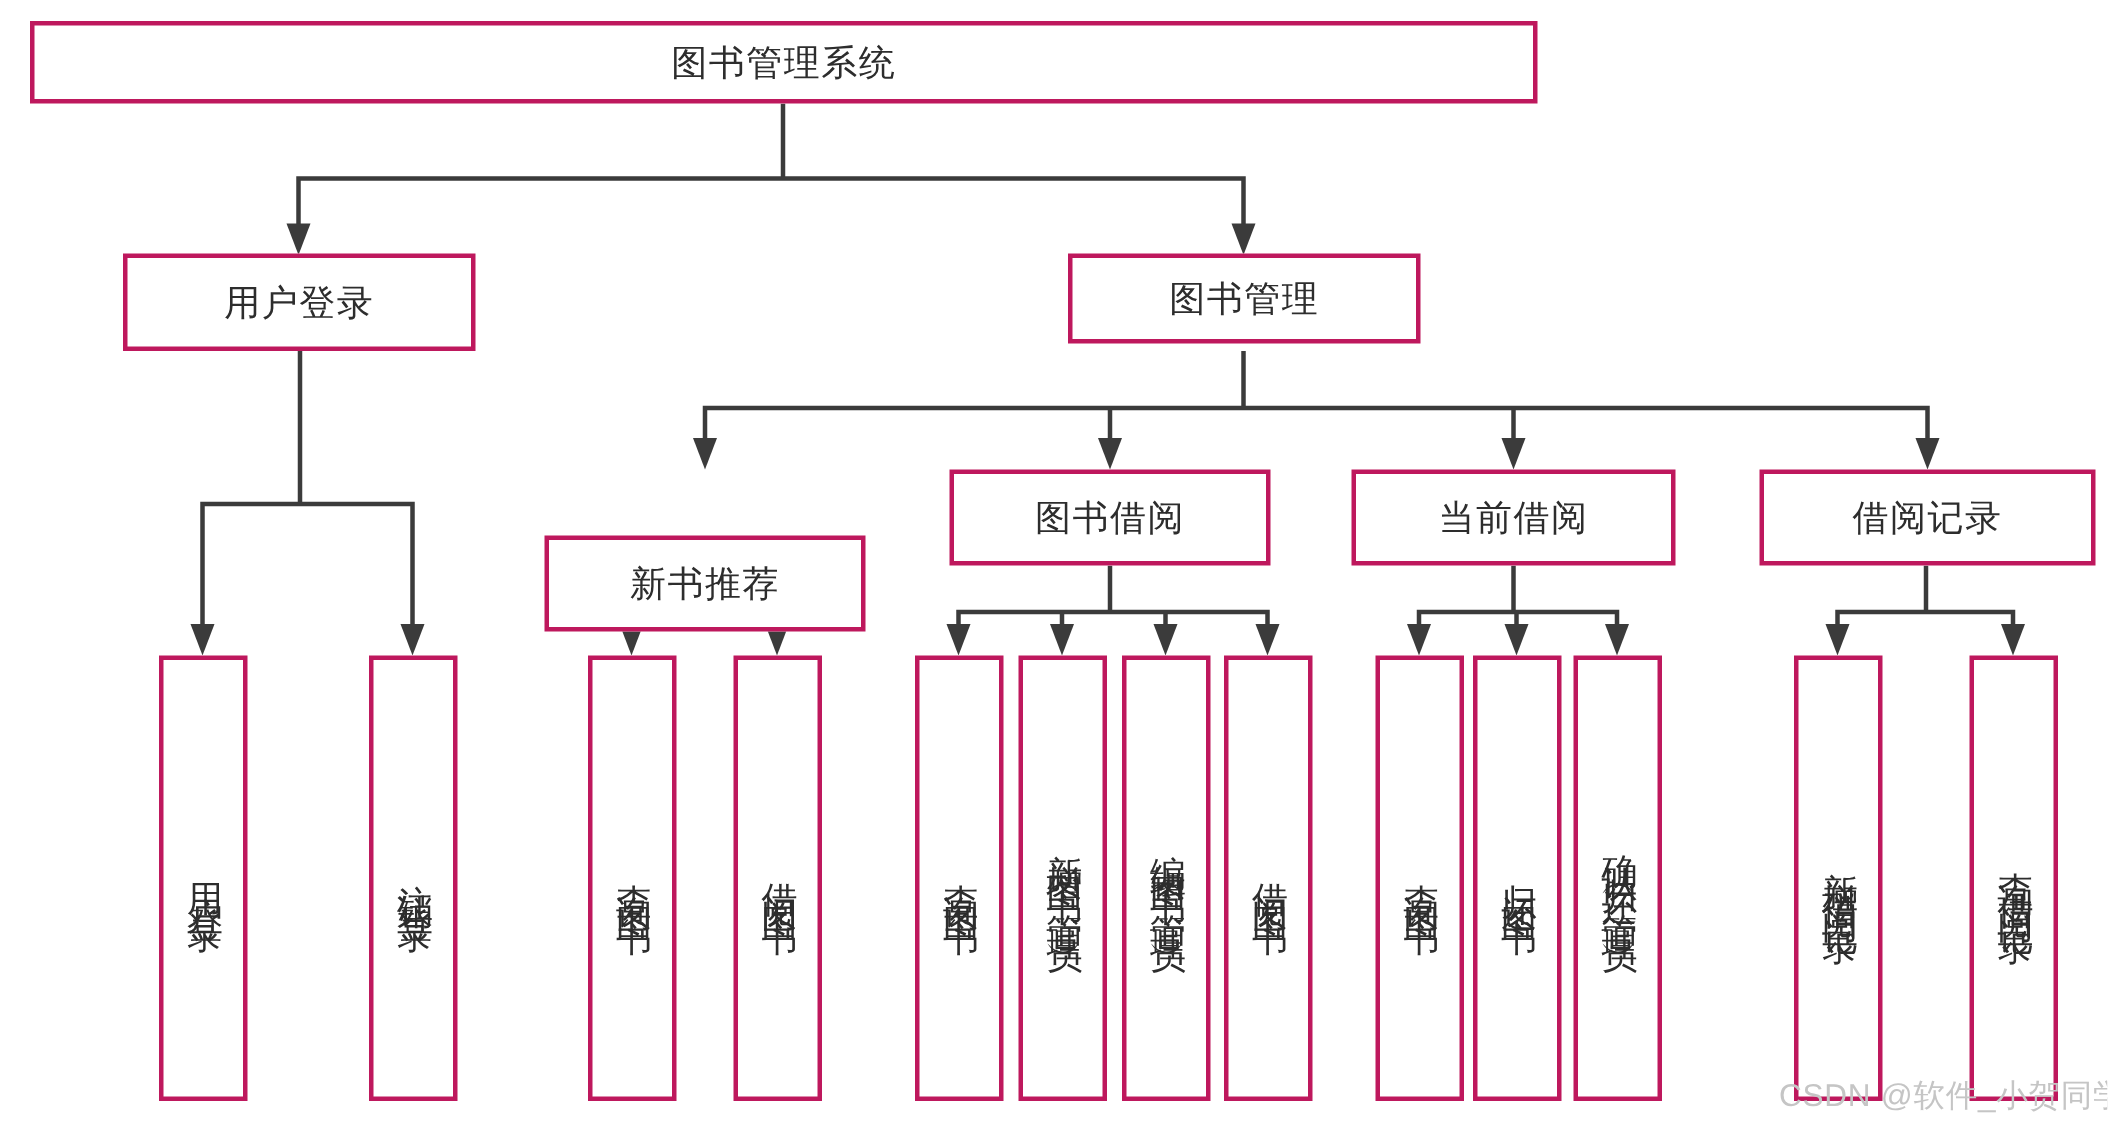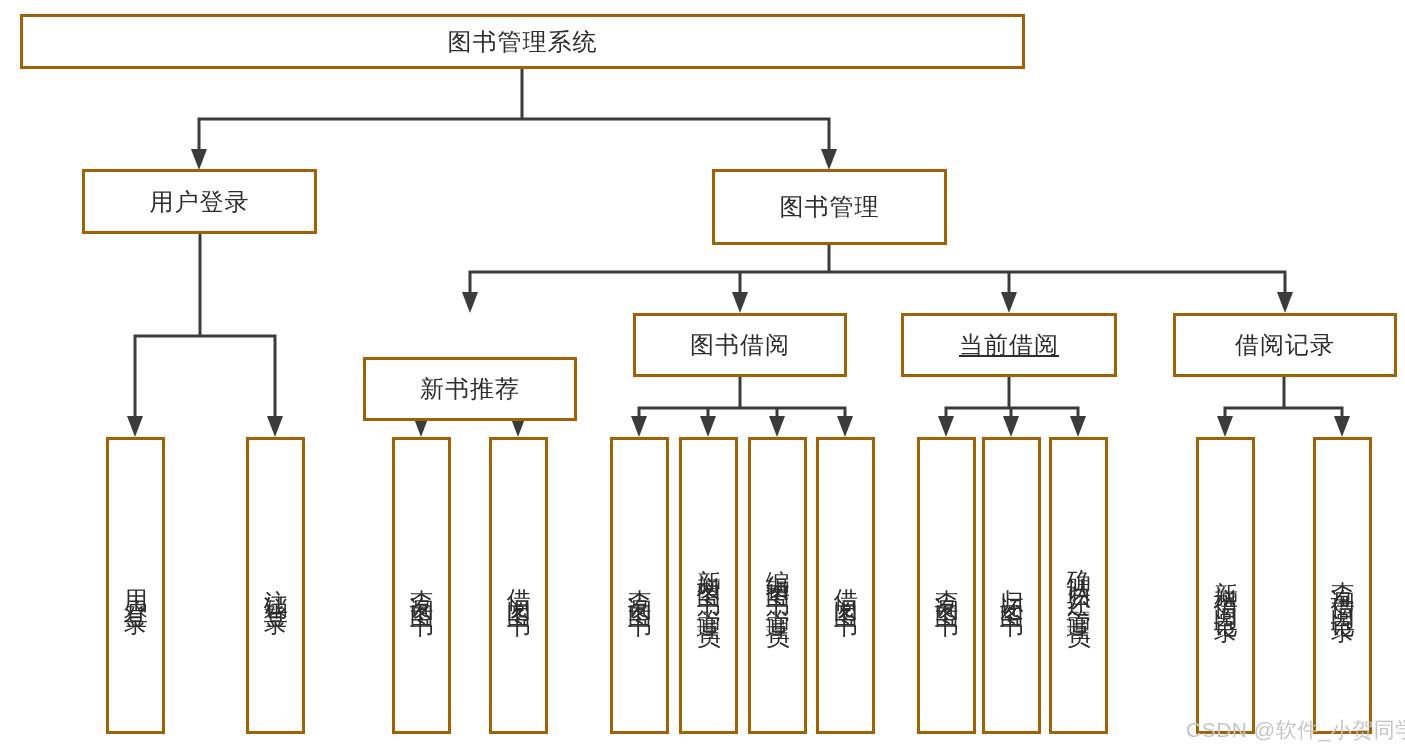--- a/index.html
+++ b/index.html
@@ -13,21 +13,21 @@
   }
   .wires {
     position: absolute;
     left: 0; top: 0;
     z-index: 0;
   }
   .node {
     position: absolute;
     box-sizing: border-box;
     background: #ffffff;
-    border: 3px solid #a16207;
+    border: 3px solid #be185d;
     color: #2d2d2d;
     display: flex;
     align-items: center;
     justify-content: center;
     z-index: 1;
   }
   .hnode {
     font-size: 24px;
     letter-spacing: 1px;
     white-space: nowrap;
@@ -101,25 +101,25 @@
       <polygon points="1003,416 1019,416 1011,437"></polygon>
       <polygon points="1070,416 1086,416 1078,437"></polygon>
       <polygon points="1217,416 1233,416 1225,437"></polygon>
       <polygon points="1334,416 1350,416 1342,437"></polygon>
     </g>
   </svg>
 
   <div class="node hnode" style="left:20px; top:14px; width:1005px; height:55px;">图书管理系统</div>
 
   <div class="node hnode" style="left:82px; top:169px; width:235px; height:65px;">用户登录</div>
-  <div class="node hnode" style="left:712px; top:169px; width:235px; height:76px;">图书管理</div>
+  <div class="node hnode" style="left:712px; top:169px; width:235px; height:60px;">图书管理</div>
 
   <div class="node hnode" style="left:363px; top:313px; width:214px; height:64px;margin-top:44px;">新书推荐</div>
   <div class="node hnode" style="left:633px; top:313px; width:214px; height:64px;">图书借阅</div>
-  <div class="node hnode" style="left:901px; top:313px; width:216px; height:64px;text-decoration:underline;">当前借阅</div>
+  <div class="node hnode" style="left:901px; top:313px; width:216px; height:64px;">当前借阅</div>
   <div class="node hnode" style="left:1173px; top:313px; width:224px; height:64px;">借阅记录</div>
 
   <div class="node vnode" style="left:106px;">用户登录</div>
   <div class="node vnode" style="left:246px;">注销登录</div>
 
   <div class="node vnode" style="left:392px;">查询图书</div>
   <div class="node vnode" style="left:489px;">借阅图书</div>
 
   <div class="node vnode" style="left:610px;">查询图书</div>
   <div class="node vnode" style="left:679px;">新增图书（管理员）</div>

